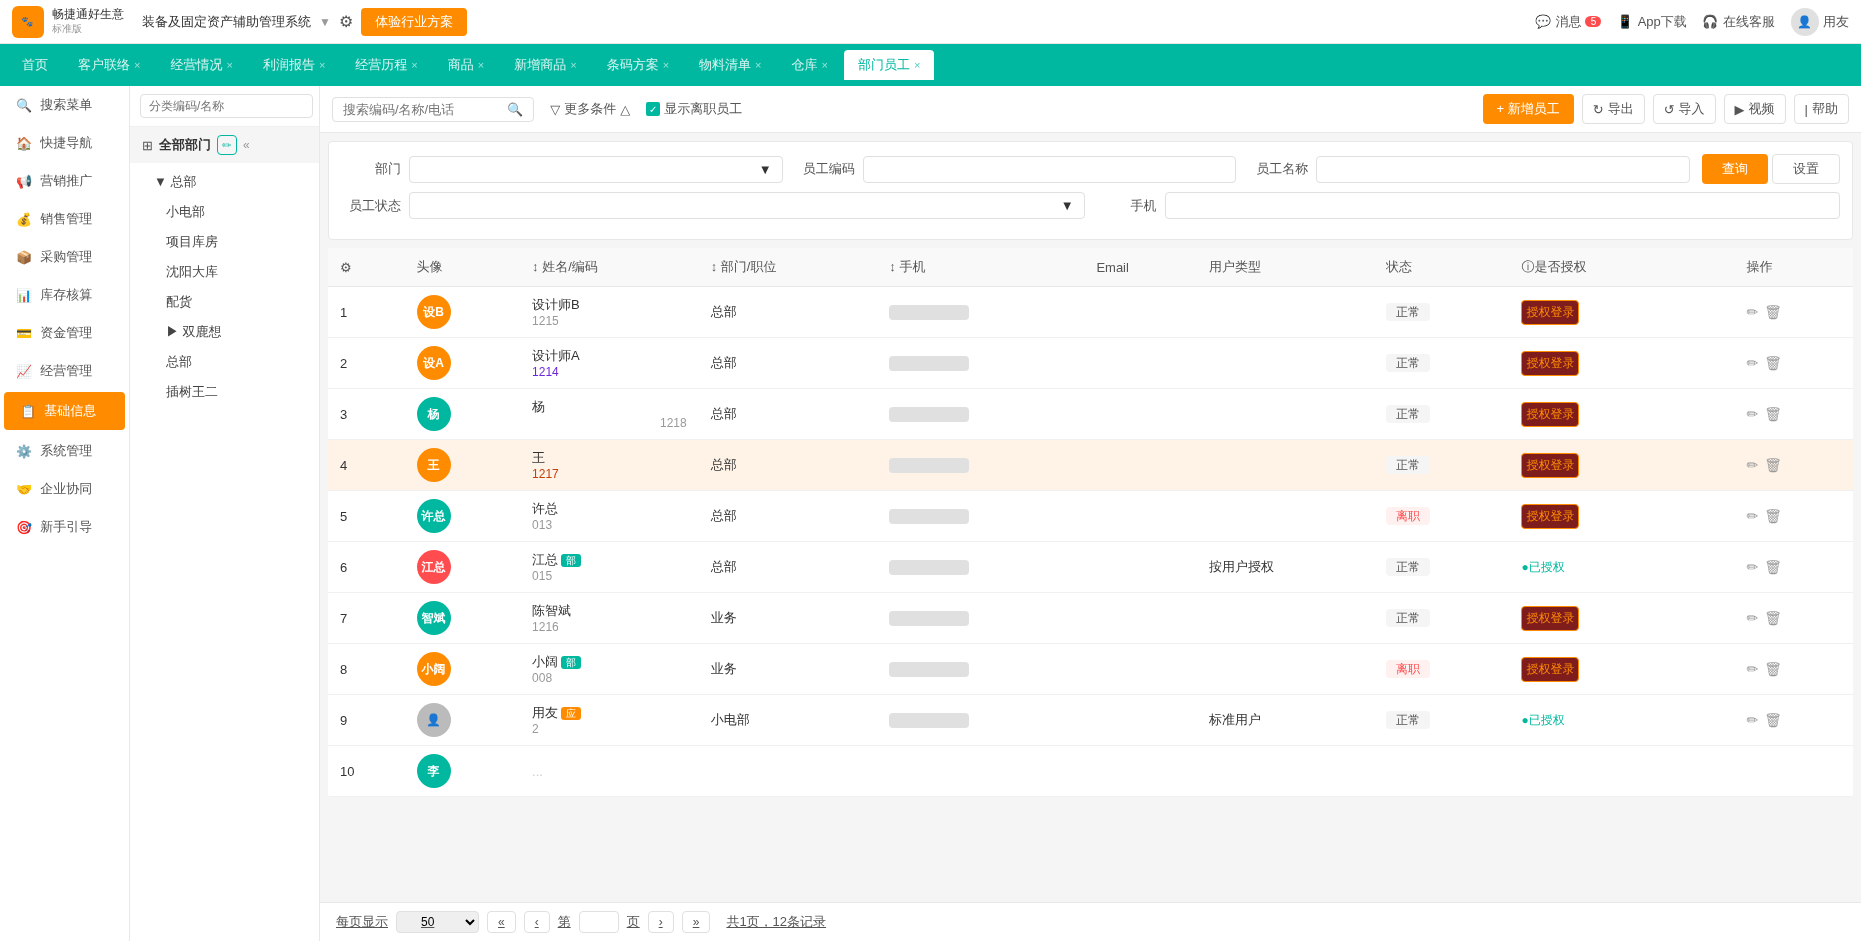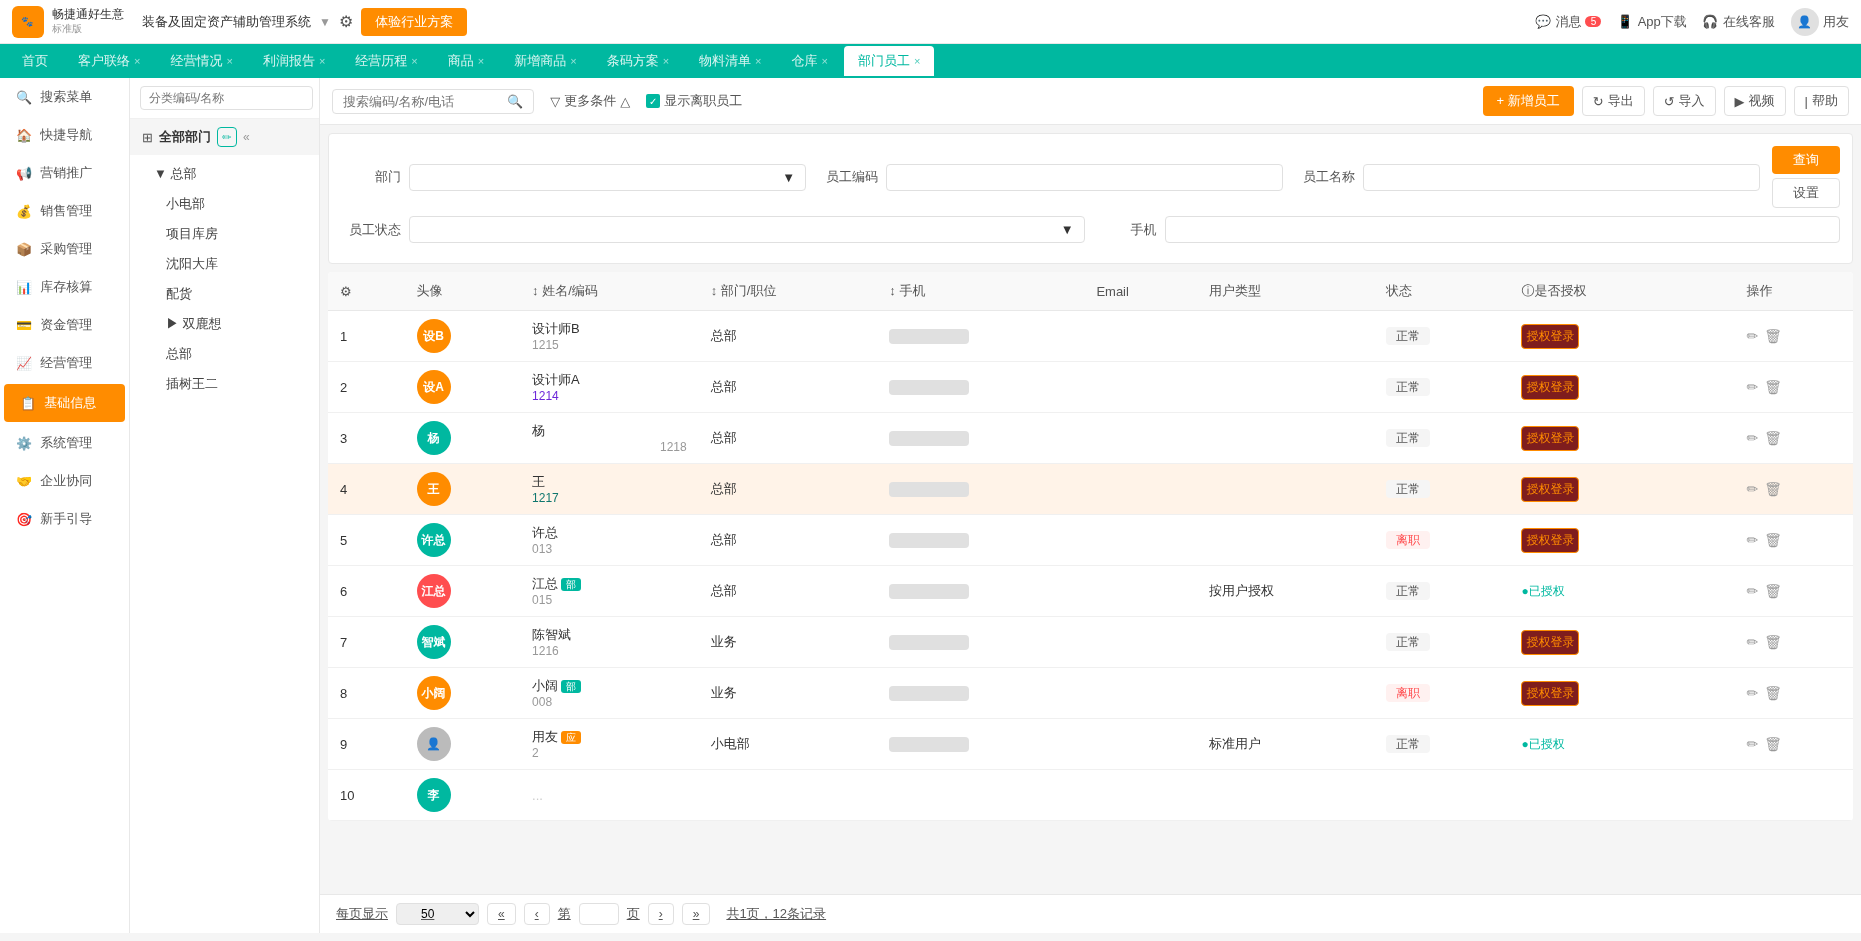--- a/index.html
+++ b/index.html
@@ -42,21 +42,21 @@
     }
     .top-right {
       display: flex; align-items: center; gap: 16px; margin-left: auto;
     }
     .top-right-item { display: flex; align-items: center; gap: 4px; color: #555; cursor: pointer; font-size: 13px; }
     .badge { background: #ff4d4f; color: #fff; border-radius: 10px; font-size: 10px; padding: 0 4px; min-width: 16px; text-align: center; }
     .avatar-circle { width: 28px; height: 28px; background: #e0e0e0; border-radius: 50%; display: flex; align-items: center; justify-content: center; color: #888; font-size: 12px; }
 
     
     .nav-tabs {
-      height: 34px;
+      height: 42px;
       background: #00b8a0;
       display: flex; align-items: center;
       padding: 0 8px;
       gap: 2px;
       overflow: hidden;
     }
     .nav-tab {
       padding: 6px 14px;
       color: rgba(255,255,255,0.85);
       cursor: pointer;
@@ -163,21 +163,21 @@
     .filter-label { color: #555; font-size: 13px; white-space: nowrap; min-width: 60px; text-align: right; }
     .filter-select {
       flex: 1; border: 1px solid #e0e0e0; border-radius: 4px;
       padding: 5px 10px; font-size: 13px; background: #fff;
       display: flex; align-items: center; justify-content: space-between; cursor: pointer;
     }
     .filter-text-input {
       flex: 1; border: 1px solid #e0e0e0; border-radius: 4px;
       padding: 5px 10px; font-size: 13px; outline: none;
     }
-    .filter-actions { display: flex; flex-direction: column; gap: 4px; }
+    .filter-actions { display: flex; flex-direction: row; gap: 4px; }
     .btn-query { background: #ff8c00; color: #fff; border: none; padding: 5px 20px; border-radius: 4px; cursor: pointer; font-size: 13px; }
     .btn-reset { background: #fff; color: #555; border: 1px solid #e0e0e0; padding: 5px 20px; border-radius: 4px; cursor: pointer; font-size: 13px; }
 
     
     .table-wrap { flex: 1; overflow-y: auto; margin: 0 8px 8px; }
     .emp-table { width: 100%; background: #fff; border-collapse: collapse; border-radius: 4px; overflow: hidden; }
     .emp-table th {
       background: #f9f9f9;
       padding: 10px 12px;
       text-align: left;
@@ -513,21 +513,21 @@
     </div>
                 </td>
               </tr>
               <tr class="highlighted">
                 <td>4</td>
                 <td>
                   <div class="avatar-circle-table" style="background:#ff8c00;">王</div>
                 </td>
                 <td>
                   <div>王</div>
-                  <div style="color:#0f766e;font-size:12px;">1217</div>
+                  <div style="color:#c2410c;font-size:12px;">1217</div>
                 </td>
                 <td>总部</td>
                 <td><span class="blurred">●●●●●●●</span></td>
                 <td></td>
                 <td></td>
                 <td><span class="status-normal">正常</span></td>
                 <td><button class="auth-btn">授权登录</button></td>
                 <td></td>
                 <td>
                   <div class="action-icons">

